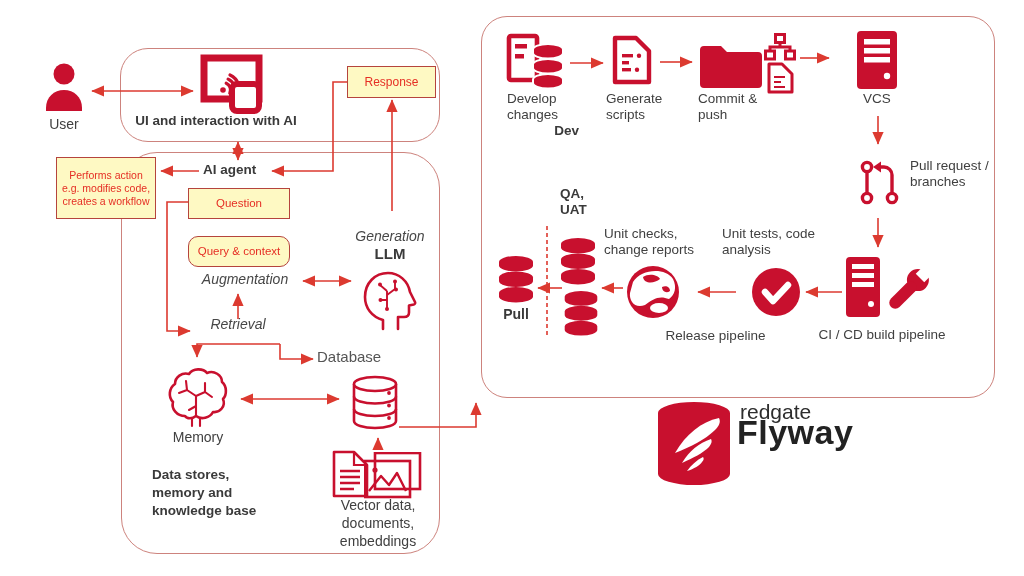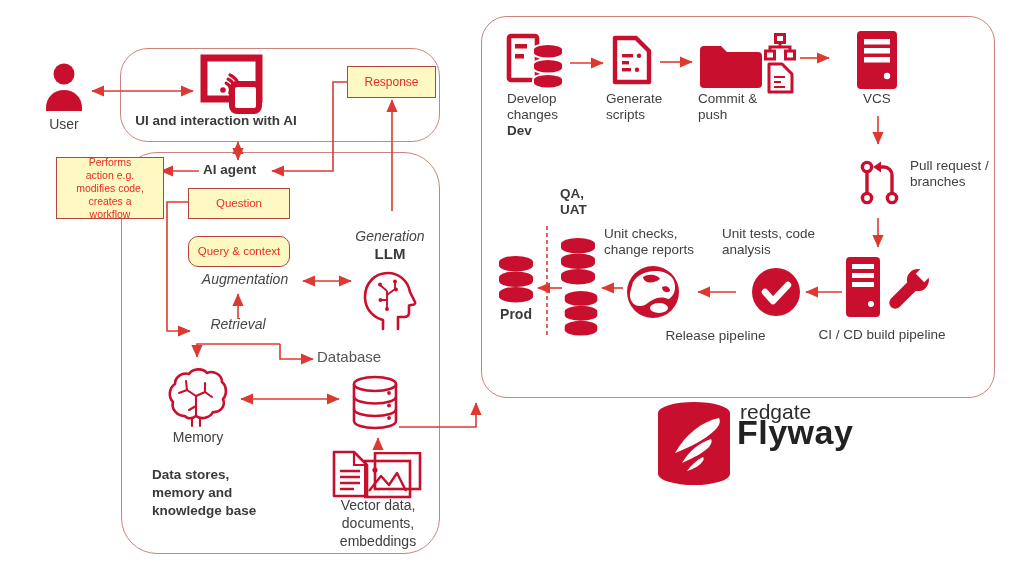--- a/index.html
+++ b/index.html
@@ -77,21 +77,21 @@
     </g>
     <circle cx="23" cy="37" r="2.8" class="fill-red"></circle>
     <rect x="32" y="31" width="27" height="27" rx="5" fill="#fff" stroke="#c8102e" stroke-width="6"></rect>
   </svg>
   <div class="lbl bold center nowrap" style="left:126px;top:113px;width:180px;">UI and interaction with AI</div>
 
   <div class="redbox" style="left:347px;top:66px;width:87px;height:30px;font-size:12px;">Response</div>
 
   <div class="lbl bold nowrap" style="left:203px;top:162px;width:64px;">AI agent</div>
 
-  <div class="redbox" style="left:56px;top:157px;width:108px;height:62px;font-size:10.5px;padding:2px 18px;box-sizing:border-box;">Performs action e.g. modifies code, creates a workflow</div>
+  <div class="redbox" style="left:56px;top:157px;width:100px;height:62px;font-size:10.5px;padding:2px 3px;box-sizing:border-box;">Performs action e.g. modifies code, creates a workflow</div>
 
   <div class="redbox" style="left:188px;top:188px;width:100px;height:29px;">Question</div>
   <div class="redbox" style="left:188px;top:236px;width:100px;height:29px;border-radius:10px;">Query &amp; context</div>
 
   <div class="lbl italic center" style="left:348px;top:228px;width:84px;">Generation</div>
   <div class="lbl bold center" style="left:352px;top:246px;width:76px;font-size:15px;">LLM</div>
 
   <svg class="icon" style="left:356px;top:264px;" width="64" height="68" viewBox="0 0 64 68">
     <path d="M27,65 v-9 c-11,-3 -18,-12 -18,-23 C9,19 19,9 32,9 c11,0 20,8 22,19 l5,10 c0.5,1 0,2.2 -1.2,2.5 l-4.8,1 v7 c0,3 -2,4.5 -5,4.5 h-6 v12" class="stroke-red" stroke-width="2.6" stroke-linejoin="round" stroke-linecap="round"></path>
     <g class="stroke-red" stroke-width="1.9">
@@ -147,21 +147,21 @@
     <rect x="3" y="3" width="28" height="44" rx="2" class="stroke-red" stroke-width="4.6"></rect>
     <rect x="9" y="11" width="12" height="4.5" class="fill-red"></rect>
     <rect x="9" y="21" width="9" height="4.5" class="fill-red"></rect>
     <g transform="translate(26,11)">
       <path d="M1,5.5 a15,5.5 0 0 1 30,0 v3.5 a15,5.5 0 0 1 -30,0 z" class="fill-red" stroke="#fff" stroke-width="2"></path>
       <path d="M1,20.5 a15,5.5 0 0 1 30,0 v3.5 a15,5.5 0 0 1 -30,0 z" class="fill-red" stroke="#fff" stroke-width="2"></path>
       <path d="M1,35.5 a15,5.5 0 0 1 30,0 v3.5 a15,5.5 0 0 1 -30,0 z" class="fill-red" stroke="#fff" stroke-width="2"></path>
     </g>
   </svg>
   <div class="lbl" style="left:507px;top:91px;width:72px;">Develop changes</div>
-  <div class="lbl bold" style="left:507px;top:123px;width:72px;">Dev</div>
+  <div class="lbl bold" style="left:507px;top:123px;width:72px;text-align:right;">Dev</div>
 
   <svg class="icon" style="left:610px;top:34px;" width="44" height="52" viewBox="0 0 44 52">
     <path d="M5,4 H26 L39,17 V48 H5 Z" class="stroke-red" stroke-width="4.4" stroke-linejoin="round"></path>
     <rect x="12" y="20" width="11" height="3.4" class="fill-red"></rect>
     <rect x="12" y="27" width="7" height="3.4" class="fill-red"></rect>
     <rect x="12" y="34" width="9" height="3.4" class="fill-red"></rect>
     <circle cx="29" cy="21.7" r="2.2" class="fill-red"></circle>
     <circle cx="27" cy="35.7" r="2.2" class="fill-red"></circle>
   </svg>
   <div class="lbl" style="left:606px;top:91px;width:72px;">Generate scripts</div>
@@ -247,21 +247,21 @@
     <path d="M1,6 a17,6 0 0 1 34,0 v3.5 a17,6 0 0 1 -34,0 z" class="fill-red"></path>
     <path d="M1,21.5 a17,6 0 0 1 34,0 v3.5 a17,6 0 0 1 -34,0 z" class="fill-red"></path>
     <path d="M1,37 a17,6 0 0 1 34,0 v3.5 a17,6 0 0 1 -34,0 z" class="fill-red"></path>
   </svg>
 
   <svg class="icon" style="left:498px;top:256px;" width="36" height="48" viewBox="0 0 36 48">
     <path d="M1,6 a17,6 0 0 1 34,0 v3.5 a17,6 0 0 1 -34,0 z" class="fill-red"></path>
     <path d="M1,21.5 a17,6 0 0 1 34,0 v3.5 a17,6 0 0 1 -34,0 z" class="fill-red"></path>
     <path d="M1,37 a17,6 0 0 1 34,0 v3.5 a17,6 0 0 1 -34,0 z" class="fill-red"></path>
   </svg>
-  <div class="lbl bold center" style="left:494px;top:306px;width:44px;font-size:14px;">Prod</div>
+  <div class="lbl bold center" style="left:494px;top:306px;width:44px;font-size:14px;">Pull</div>
 
 
   <svg class="icon" style="left:655px;top:400px;" width="78" height="88" viewBox="0 0 78 88">
     <path d="M3,13 a36,11 0 0 1 72,0 v61 a36,11 0 0 1 -72,0 z" class="fill-red"></path>
     <path d="M64,18 C46,22 31,34 20,53 C35,47 50,40 60,30 C64,26 66,22 64,18 Z" fill="#fff"></path>
     <path d="M56,39 C44,43 34,51 27,63 C38,58 48,53 54,47 C57,43 57,41 56,39 Z" fill="#fff"></path>
     <path d="M48,57 C42,60 36,65 32,71 C39,69 45,65 47,62 C49,60 49,58 48,57 Z" fill="#fff"></path>
   </svg>
   <div class="lbl" style="left:740px;top:404px;width:120px;font-size:21px;color:#2d2d2d;">redgate</div>
   <div class="lbl" style="left:737px;top:424px;width:160px;font-size:34px;font-weight:600;color:#222;letter-spacing:0.5px;">Flyway</div>

